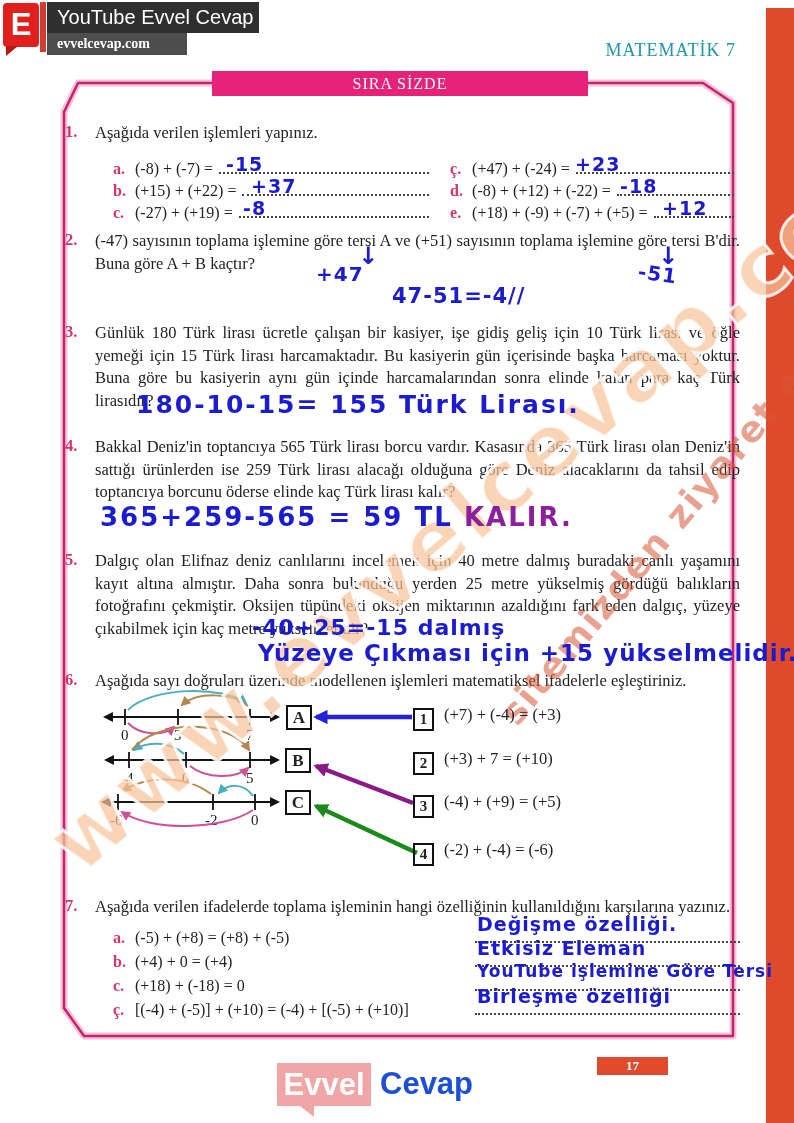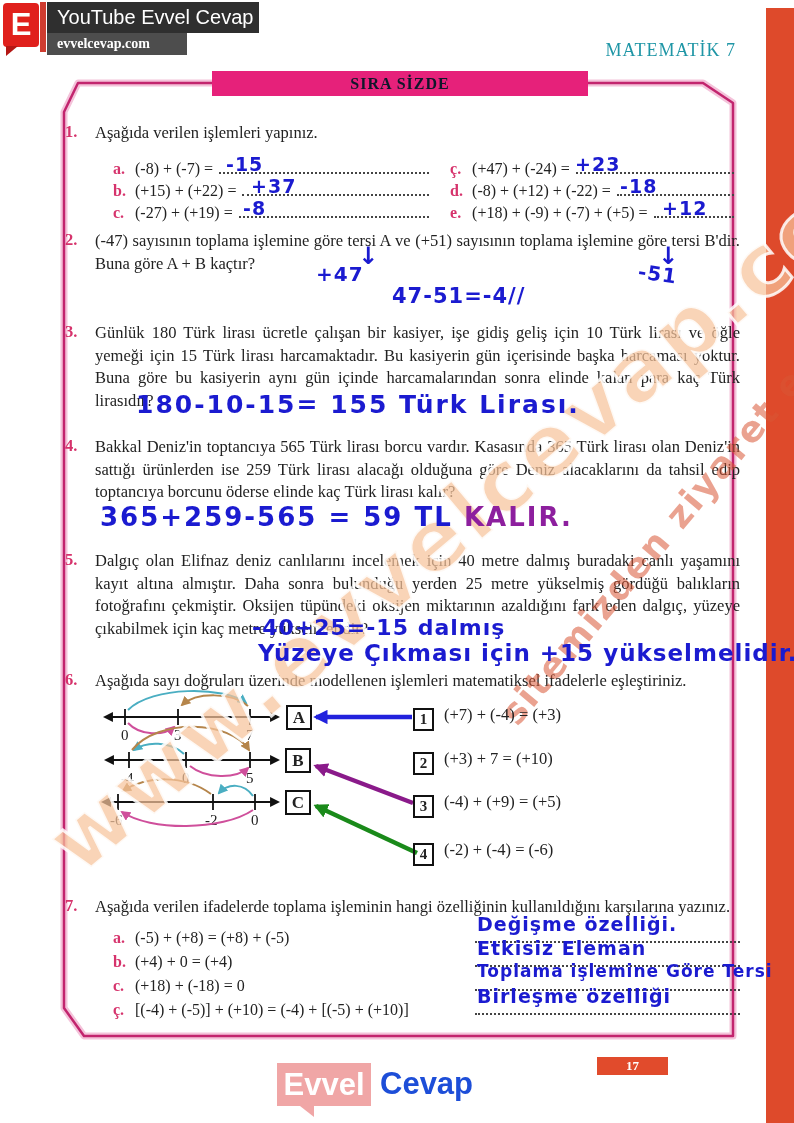--- a/index.html
+++ b/index.html
@@ -20,21 +20,21 @@
             color:#fff;font-family:Liberation Serif, serif;font-size:14px;font-weight:bold;
             display:flex;align-items:center;padding-left:10px;box-sizing:border-box;}
   .course{position:absolute;right:58px;top:40px;color:#1f96a6;font-weight:normal;
           font-size:18px;letter-spacing:1px;z-index:8;}
 
   .orange-strip{position:absolute;left:766px;top:8px;width:28px;height:1115px;background:#de4a2b;z-index:2;}
 
   
   svg.overlay{position:absolute;left:0;top:0;z-index:1;pointer-events:none;}
   .banner{position:absolute;left:212px;top:71px;width:376px;height:25px;background:#e6217a;z-index:3;
-          color:#0f172a;font-weight:bold;font-size:16px;letter-spacing:1px;
+          color:#ffffff;font-weight:normal;font-size:16px;letter-spacing:1px;
           display:flex;align-items:center;justify-content:center;}
 
   
   .q{position:absolute;left:95px;width:645px;z-index:4;}
   .qnum{position:absolute;left:-30px;top:0;color:#d6336c;font-weight:bold;font-size:16.5px;}
   .qtext{font-size:16.5px;line-height:22.5px;text-align:justify;}
   .itemlabel{color:#d6336c;font-weight:bold;font-size:16px;width:22px;flex:none;}
   .expr{font-size:16px;white-space:nowrap;}
   .row{display:flex;align-items:baseline;height:22px;position:relative;}
   .dots{flex:1;border-bottom:2px dotted #444;height:13px;margin:0 6px 0 6px;}
@@ -289,21 +289,21 @@
         <span class="itemlabel">b.</span>
         <span class="q7expr">(+4) + 0 = (+4)</span>
         <span class="q7answrap">
           <span class="hw q7ans">Etkisiz Eleman</span>
         </span>
       </div>
       <div class="q7row">
         <span class="itemlabel">c.</span>
         <span class="q7expr">(+18) + (-18) = 0</span>
         <span class="q7answrap">
-          <span class="hw q7ans" style="font-size:17px;">Toplama işlemine Göre Tersi</span>
+          <span class="hw q7ans" style="font-size:17px;">YouTube işlemine Göre Tersi</span>
         </span>
       </div>
       <div class="q7row">
         <span class="itemlabel">ç.</span>
         <span class="q7expr">[(-4) + (-5)] + (+10) = (-4) + [(-5) + (+10)]</span>
         <span class="q7answrap">
           <span class="hw q7ans">Birleşme özelliği</span>
         </span>
       </div>
     </div>

